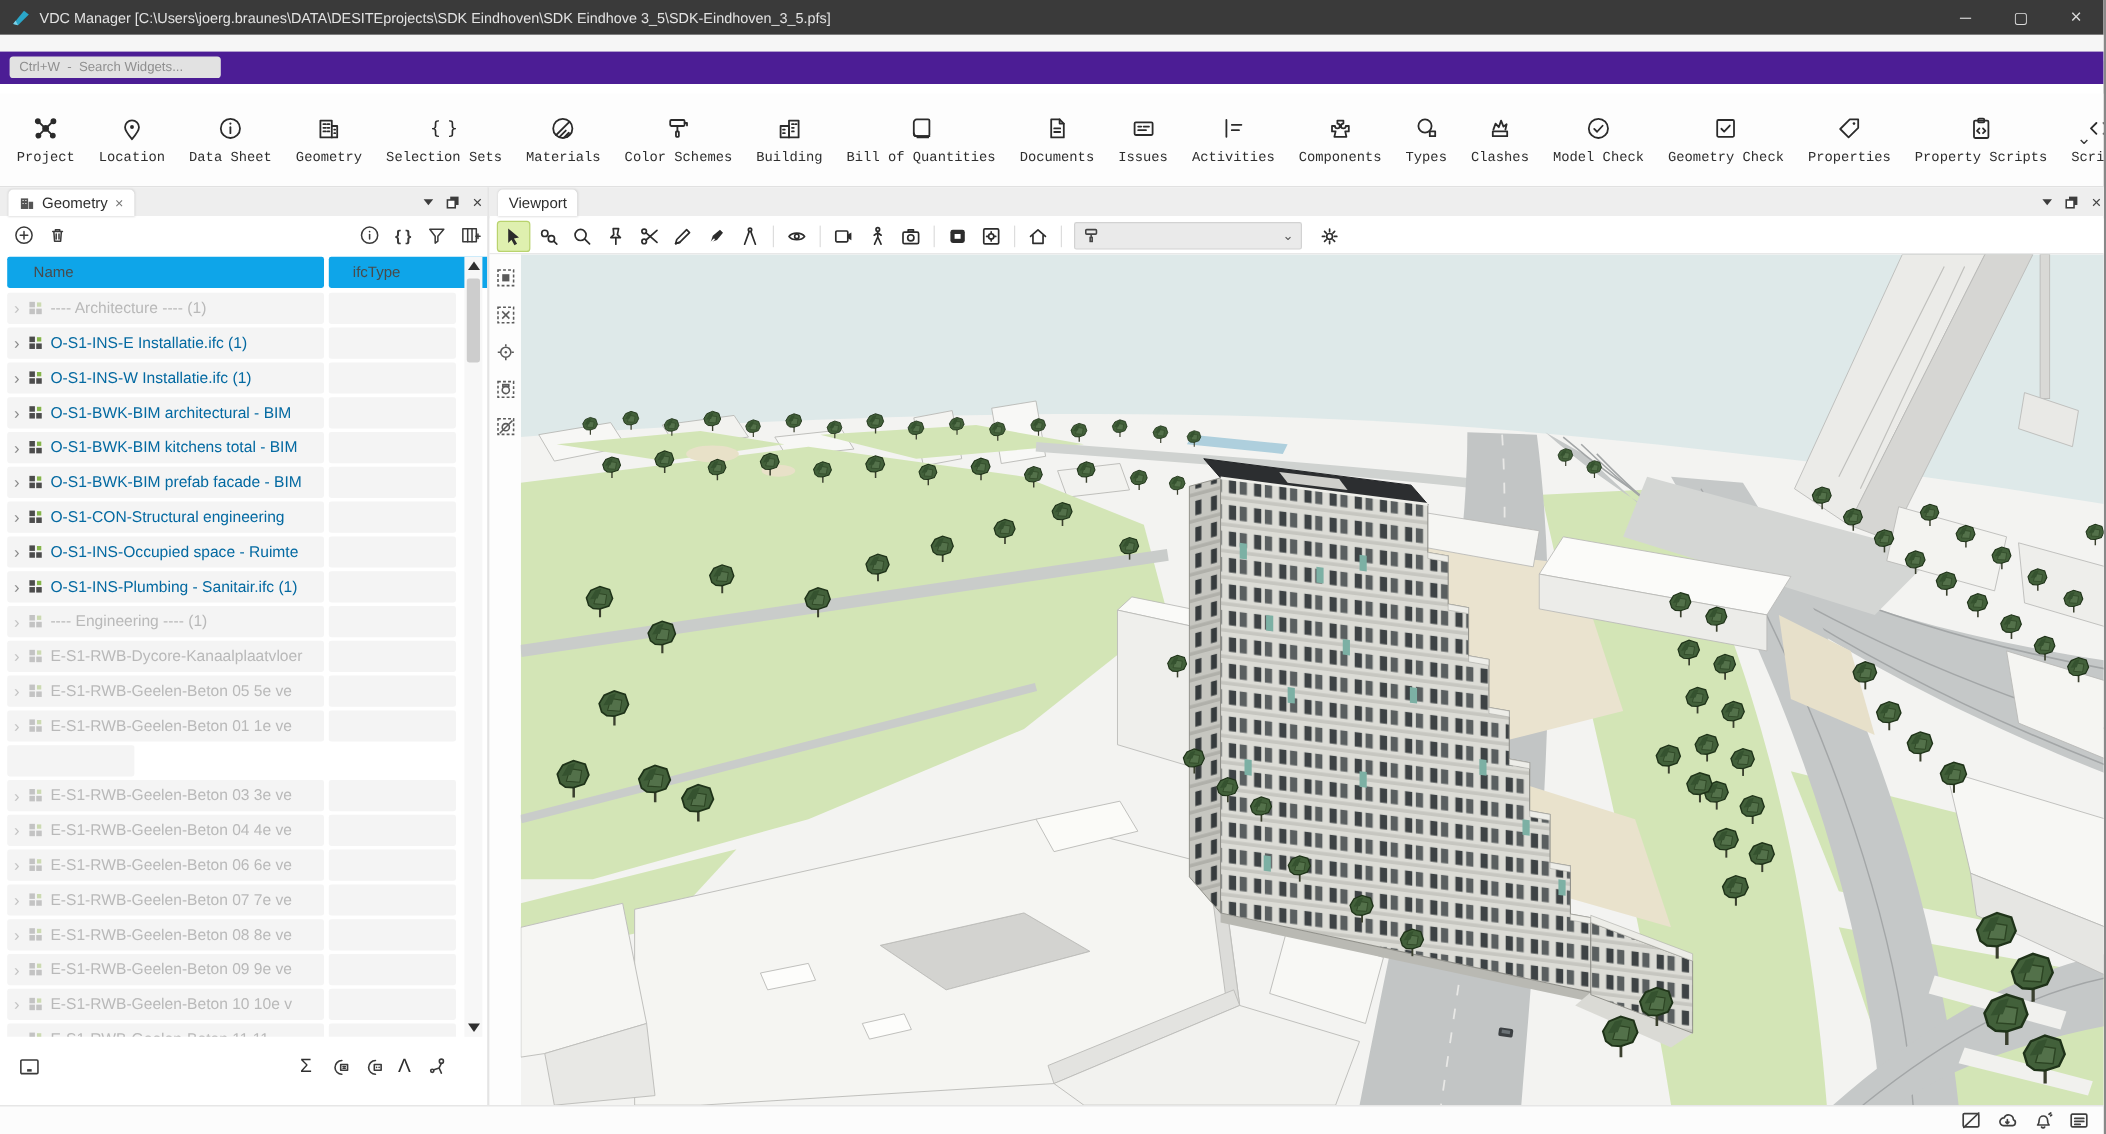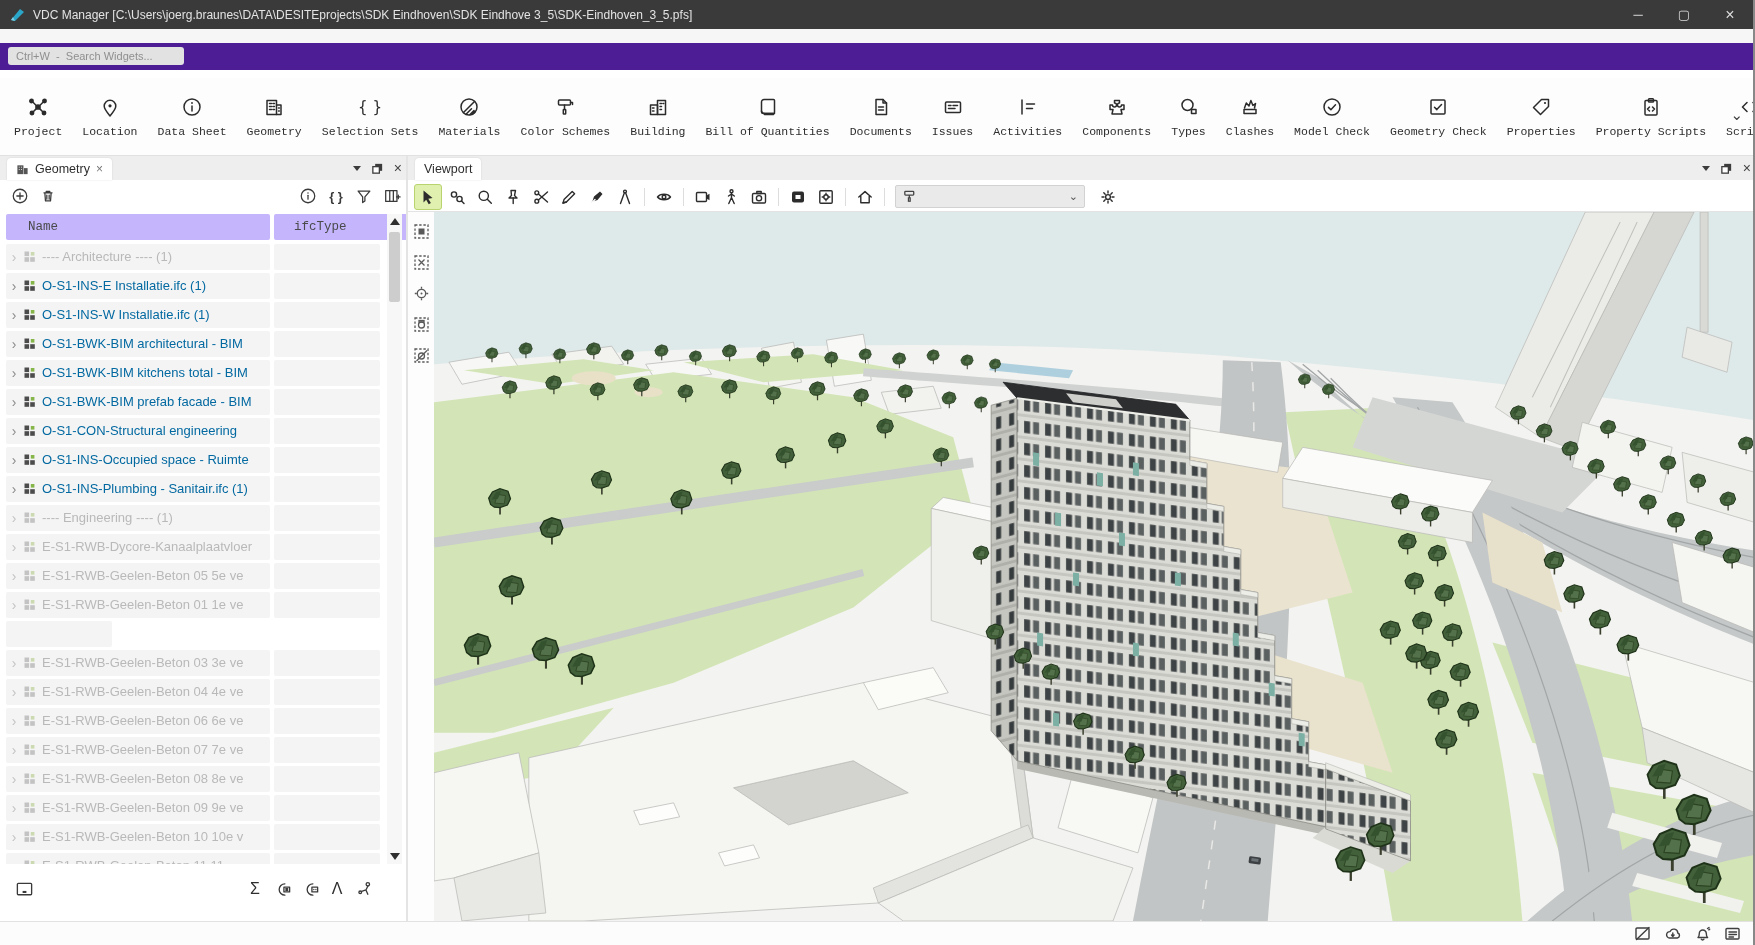--- a/index.html
+++ b/index.html
@@ -43,21 +43,21 @@
   .corner .cbtn{color:#444;font-size:12px;cursor:pointer;display:flex;align-items:center;}
   .tri-down{width:0;height:0;border-left:4px solid transparent;border-right:4px solid transparent;border-top:5px solid #3c3c3c;}
   .micon{width:13px;height:13px;stroke:#3c3c3c;fill:none;stroke-width:1.4;}
   
   .ptoolbar{position:absolute;left:0;top:26px;width:100%;height:28px;background:#fff;display:flex;align-items:center;}
   .pbtn{width:28px;height:24px;display:flex;align-items:center;justify-content:center;cursor:pointer;}
   .pbtn svg{width:18px;height:18px;stroke:#3a3a3a;fill:none;stroke-width:1.4;stroke-linecap:round;stroke-linejoin:round;}
   .pbtn .tglyph{font-size:13px;color:#3a3a3a;font-weight:bold;}
   .spacer{flex:1;}
   .thead{position:absolute;left:0;top:58px;height:26px;display:flex;gap:4px;padding-left:6px;font-size:12.5px;color:#4a4a4a;}
-  .hcell{background:#c4b5fd;border-radius:2px;display:flex;align-items:center;font-family:Liberation Mono, monospace;}
+  .hcell{background:#0ea5e9;border-radius:2px;display:flex;align-items:center;}
   .hname{width:242px;padding-left:22px;}
   .htype{width:128px;padding-left:20px;}
   .tlist{position:absolute;left:0;top:86px;width:388px;height:622px;overflow:hidden;}
   .trow{height:29px;display:flex;align-items:center;gap:4px;padding-left:6px;cursor:pointer;}
   .cell{background:#f4f4f4;border-radius:2px;height:26px;display:flex;align-items:center;}
   .name-cell{width:264px;overflow:hidden;white-space:nowrap;}
   .type-cell{width:106px;}
   .chev{width:16px;text-align:center;color:#8a8a8a;font-size:14px;}
   .chev::before{content:"›";}
   .geo-ic{width:12px;height:12px;margin:0 6px 0 2px;flex:none;color:#4c4c4c;}

